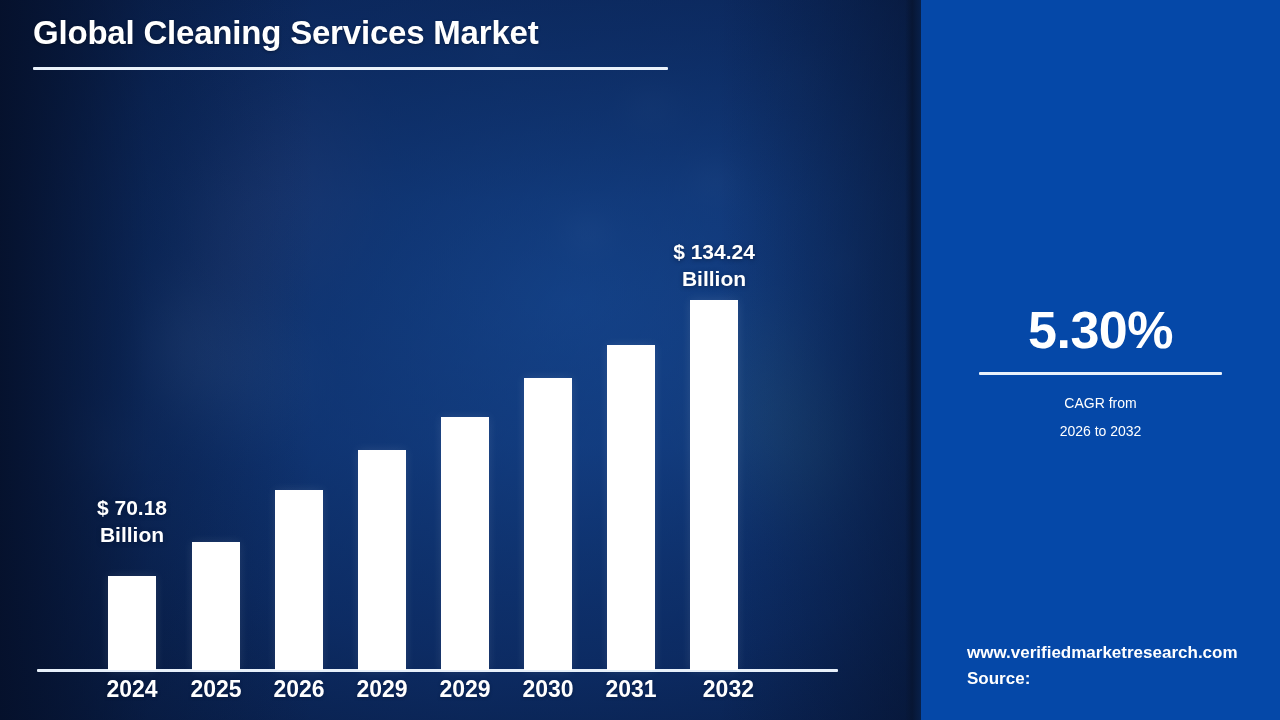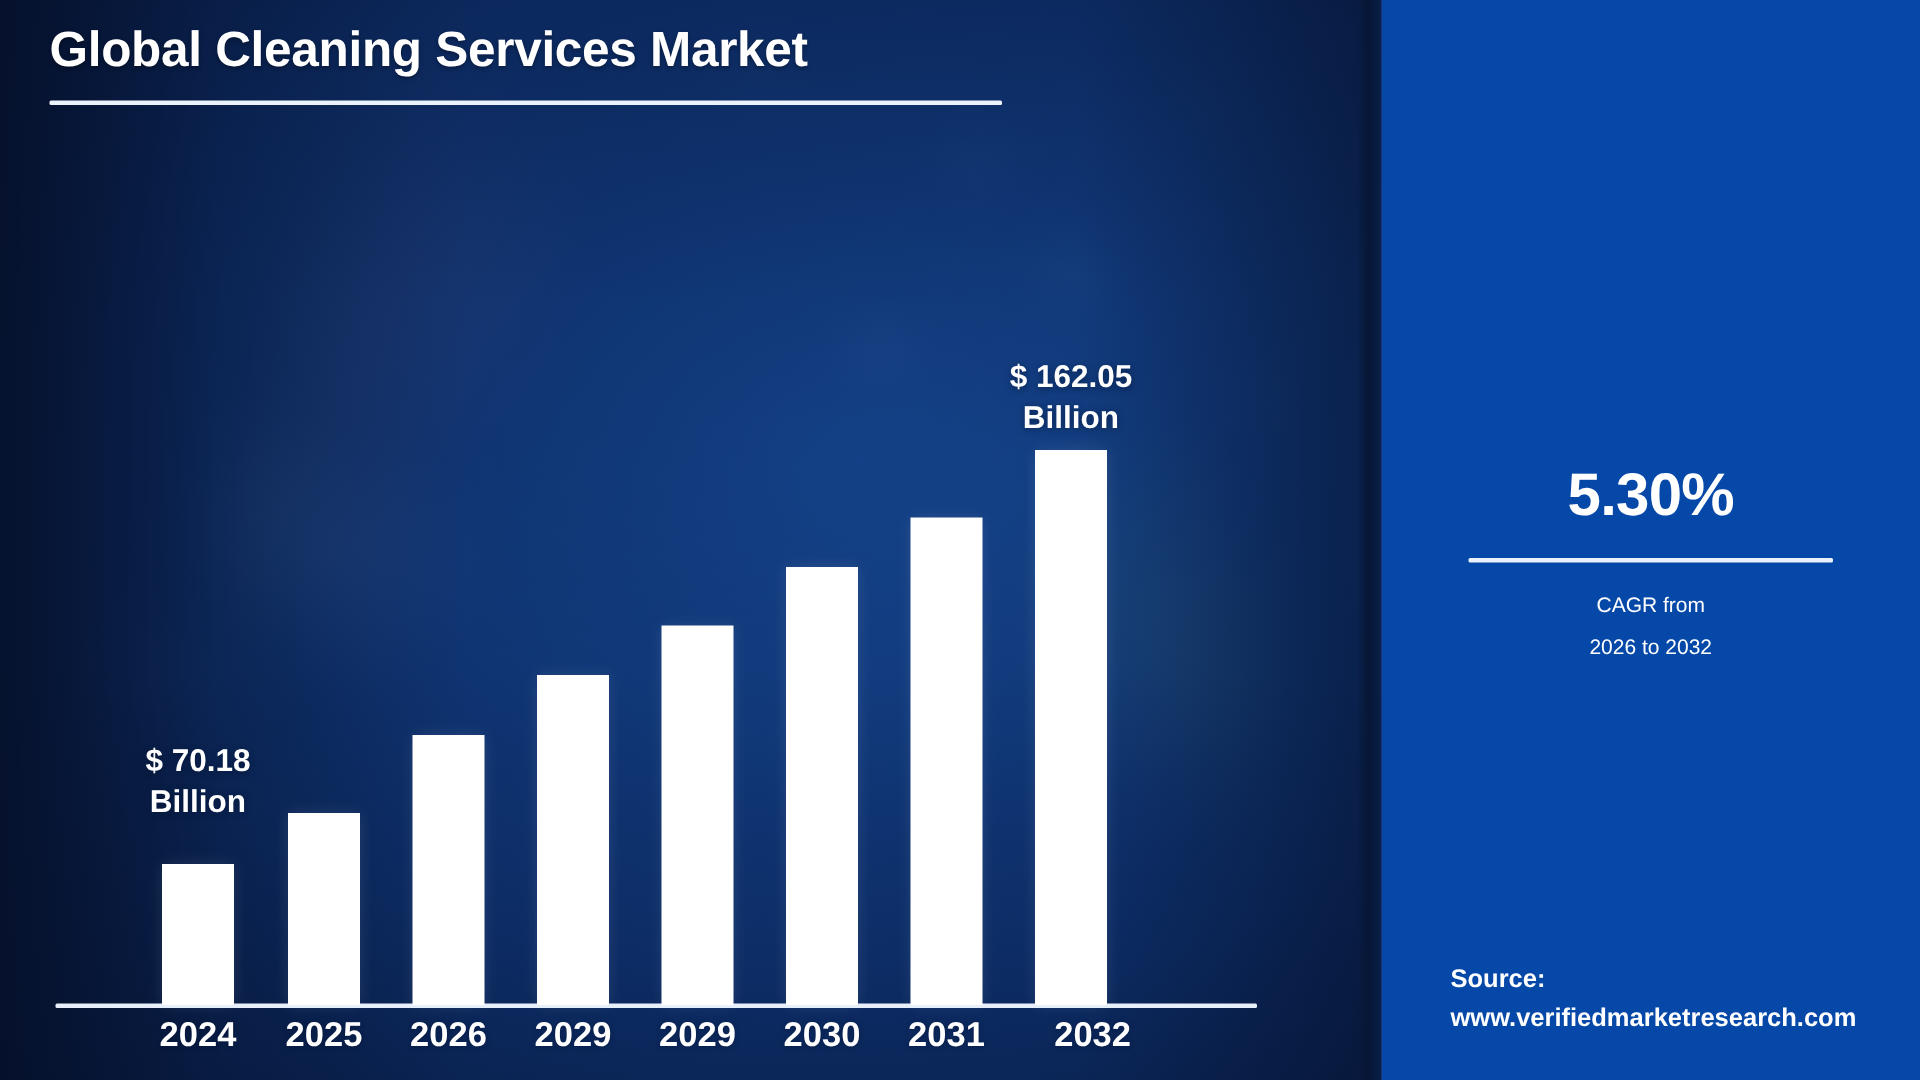--- a/index.html
+++ b/index.html
@@ -179,21 +179,21 @@
   }
 
   .cagr-block {
     position: absolute;
     left: 0; top: 296px;
     width: 359px;
     text-align: center;
   }
   .cagr-value {
     color: #ffffff;
-    font-size: 40px;
+    font-size: 52px;
     font-weight: 700;
     letter-spacing: -0.5px;
     line-height: 68px;
   }
   .cagr-rule {
     margin: 8px auto 0;
     width: 243px;
     height: 3px;
     background: #e9f1fb;
     border-radius: 1px;
@@ -246,21 +246,21 @@
         <div class="bar" style="left: 358px; width: 48px; top: 450px; height: 220px; background: rgb(255, 255, 255);"></div>
         <div class="bar-tick" style="left: 342px; width: 80px;">2029</div>
         <div class="bar" style="left: 441px; width: 48px; top: 417px; height: 253px; background: rgb(255, 255, 255);"></div>
         <div class="bar-tick" style="left: 425px; width: 80px;">2029</div>
         <div class="bar" style="left: 524px; width: 48px; top: 378px; height: 292px; background: rgb(255, 255, 255);"></div>
         <div class="bar-tick" style="left: 508px; width: 80px;">2030</div>
         <div class="bar" style="left: 607px; width: 48px; top: 345px; height: 325px; background: rgb(255, 255, 255);"></div>
         <div class="bar-tick" style="left: 591px; width: 80px;">2031</div>
         <div class="bar" style="left: 690px; width: 48px; top: 300px; height: 370px; background: rgb(255, 255, 255);"></div>
         <div class="bar-value" style="left: 654px; top: 238px; width: 120px;">
-          <div>$ 162.05</div>
+          <div>$ 134.24</div>
           <div>Billion</div>
         </div>
         <div class="bar-tick" style="left: 674px; width: 80px; text-align: right;">2032</div>
       </div>
 
     <div class="panel-seam"></div>
   </div>
 
   <div class="right-panel">
 
@@ -268,18 +268,18 @@
     <div class="cagr-block">
       <div class="cagr-value">5.30%</div>
       <div class="cagr-rule"></div>
       <div class="cagr-caption">
         <div>CAGR from</div>
         <div>2026 to 2032</div>
       </div>
     </div>
 
     <div class="source-block">
+      <div>www.verifiedmarketresearch.com</div>
       <div>Source:</div>
-      <div>www.verifiedmarketresearch.com</div>
     </div>
 
   </div>
 </div>
 
 </body></html>

